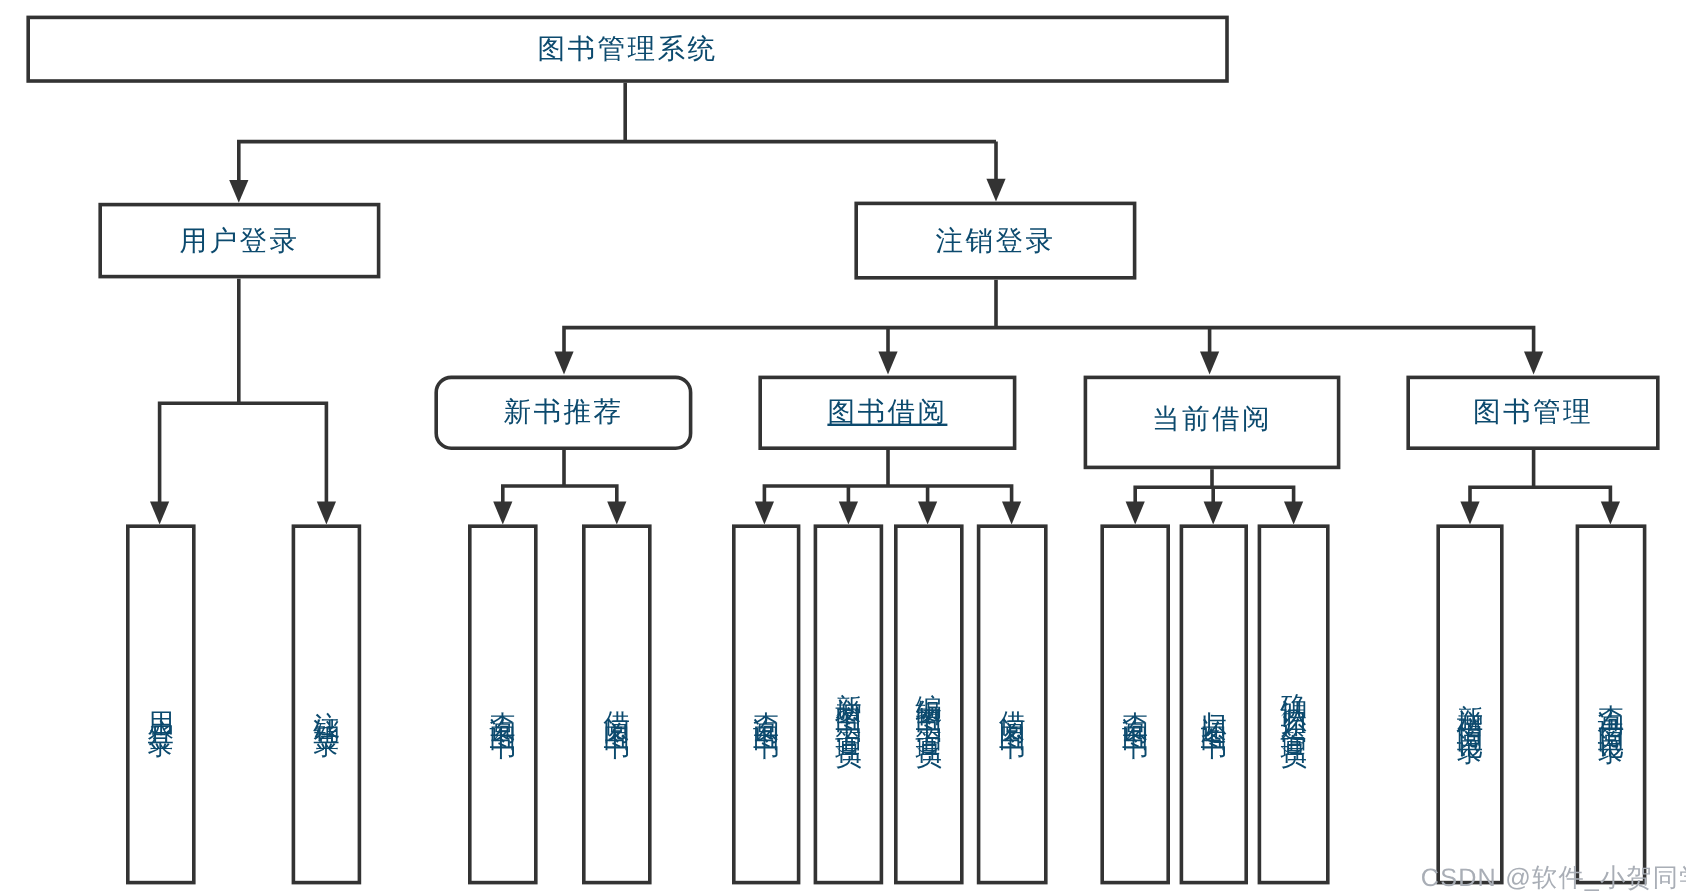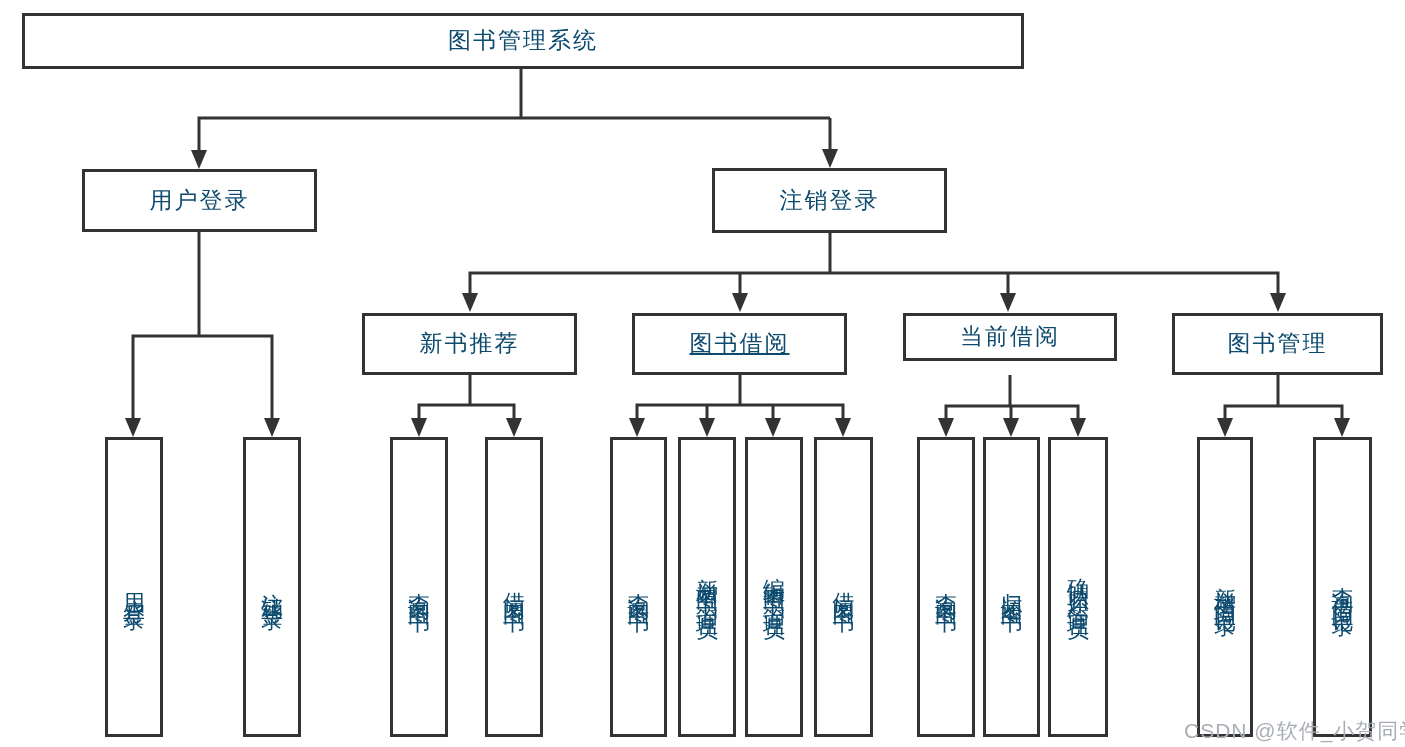--- a/index.html
+++ b/index.html
@@ -121,23 +121,23 @@
       <polygon points="1217,418 1233,418 1225,437"></polygon>
       <polygon points="1334,418 1350,418 1342,437"></polygon>
     </g>
   </svg>
 
   <div class="node" style="left:22px; top:13px; width:1002px; height:56px;">图书管理系统</div>
 
   <div class="node" style="left:82px; top:169px; width:235px; height:63px;">用户登录</div>
   <div class="node" style="left:712px; top:168px; width:235px; height:65px;">注销登录</div>
 
-  <div class="node" style="left:362px; top:313px; width:215px; height:62px;">新书推荐</div>
+  <div class="node" style="left:362px; top:313px; width:215px; height:62px;border-radius:14px;">新书推荐</div>
   <div class="node" style="left:632px; top:313px; width:215px; height:62px;text-decoration:underline;">图书借阅</div>
-  <div class="node" style="left:903px; top:313px; width:214px; height:48px;">当前借阅</div>
+  <div class="node" style="left:903px; top:313px; width:214px; height:78px;font-family:Liberation Mono, monospace;">当前借阅</div>
   <div class="node" style="left:1172px; top:313px; width:211px; height:62px;">图书管理</div>
 
   <div class="node leaf" style="left:105px; width:58px;">用户登录</div>
   <div class="node leaf" style="left:243px; width:58px;">注销登录</div>
 
   <div class="node leaf" style="left:390px; width:58px;">查询图书</div>
   <div class="node leaf" style="left:485px; width:58px;">借阅图书</div>
 
   <div class="node leaf" style="left:610px; width:57px;">查询图书</div>
   <div class="node leaf" style="left:678px; width:58px;">新增图书（管理员）</div>

